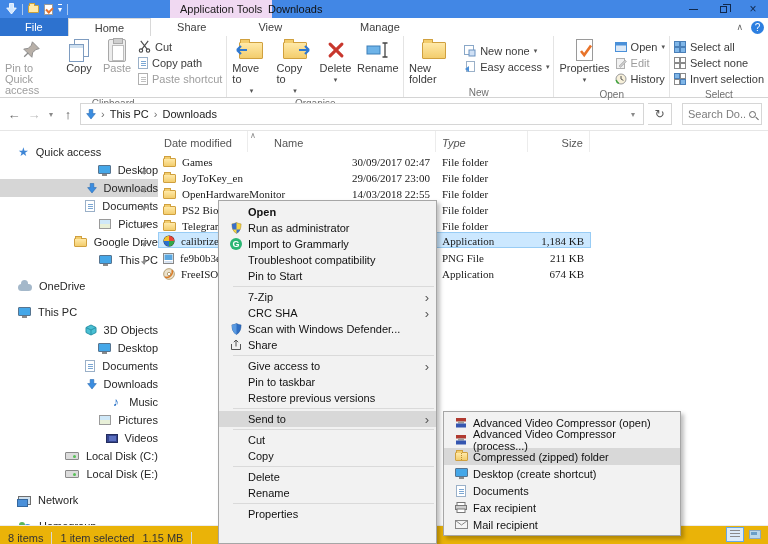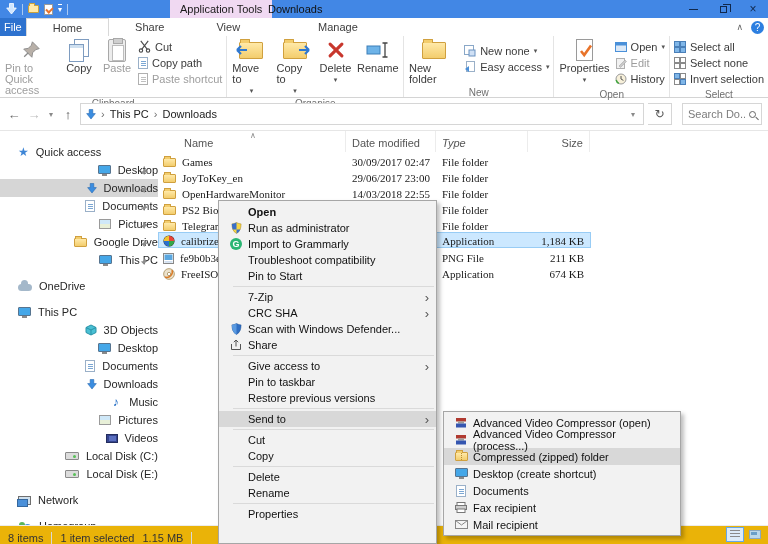--- a/index.html
+++ b/index.html
@@ -20,21 +20,21 @@
   .win-title{position:absolute;left:268px;top:0;line-height:18px;color:#111;}
   .ctrls{position:absolute;right:0;top:0;display:flex;height:18px;}
   .ctrl{width:30px;height:18px;display:flex;align-items:center;justify-content:center;color:#10284d;font-size:12px;}
   .ctrl .bar{width:9px;height:1px;background:#10284d;}
   .ctrl .rest{width:7px;height:7px;border:1px solid #10284d;position:relative;background:transparent;}
   .ctrl .rest::before{content:"";position:absolute;left:2px;top:-3px;width:7px;height:7px;border:1px solid #10284d;border-left:none;border-bottom:none;}
 
   
   .tabrow{height:18px;display:flex;align-items:stretch;background:#fff;position:relative;}
   .tab{padding:0 26px;line-height:18px;color:#3c3c3c;}
-  .tab-file{background:#2d72cf;color:#fff;padding:0 4px;}
+  .tab-file{background:#2d72cf;color:#fff;padding:0 25px;}
   .tab-home{border:1px solid #d8d8d8;border-bottom:none;background:#fff;}
   .tab-manage{margin-left:26px;color:#3c3c3c;}
   .tabrow-right{position:absolute;right:4px;top:0;height:18px;display:flex;align-items:center;gap:8px;}
   .collapse-gl{color:#666;font-size:9px;}
   .help-gl{width:13px;height:13px;border-radius:50%;background:#2d7fe0;color:#fff;font-size:10px;display:flex;align-items:center;justify-content:center;}
 
   
   .ribbon{height:62px;background:#fff;border-bottom:1px solid #d4d4d4;display:flex;}
   .rgroup{display:flex;flex-direction:column;padding:1px 2px 0 2px;}
   .rgroup+.rgroup{border-left:1px solid #e4e4e4;}
@@ -565,25 +565,25 @@
       <div class="sgap"></div>
       <div class="snode">
         <span class="home-ic"></span>
         <span>Homegroup</span>
       </div>
     </div>
 
     <div class="filelist">
       <div class="lheader">
         <span class="sortgl">∧</span>
+        <div class="hcell hc-date">
+            <span>Date modified</span>
+          </div>
         <div class="hcell hc-name">
             <span>Name</span>
-          </div>
-        <div class="hcell hc-date">
-            <span>Date modified</span>
           </div>
         <div class="hcell hc-type">
             <span>Type</span>
           </div>
         <div class="hcell hc-size">
             <span>Size</span>
           </div>
       </div>
       <div class="rows">
         <div class="row">

